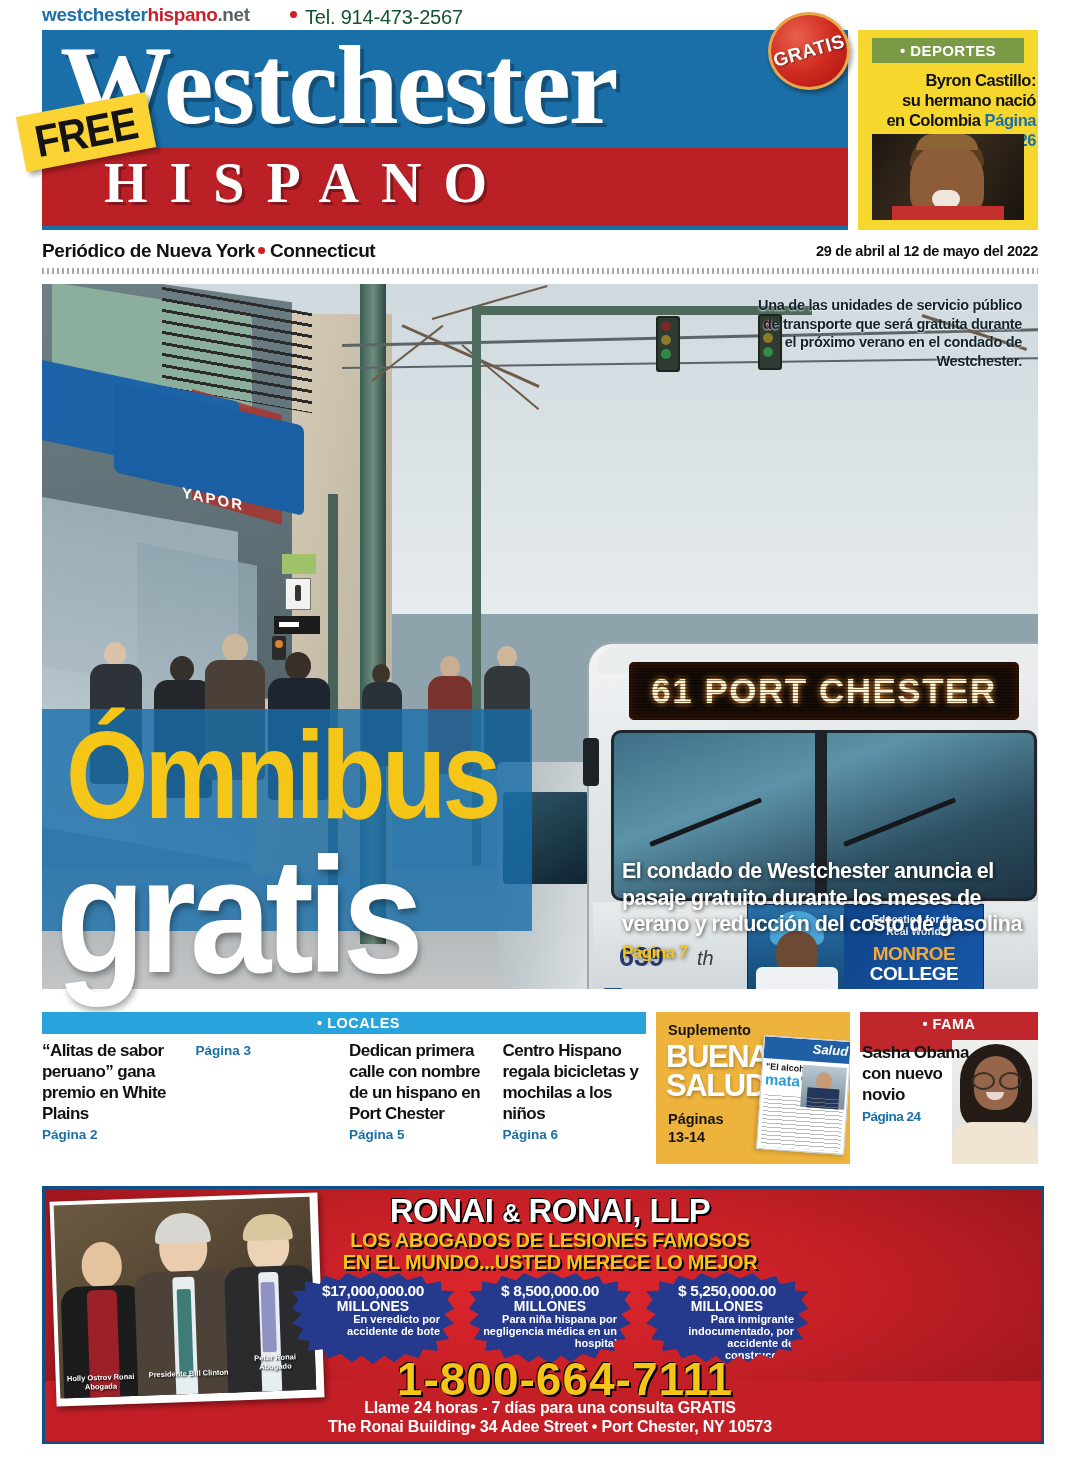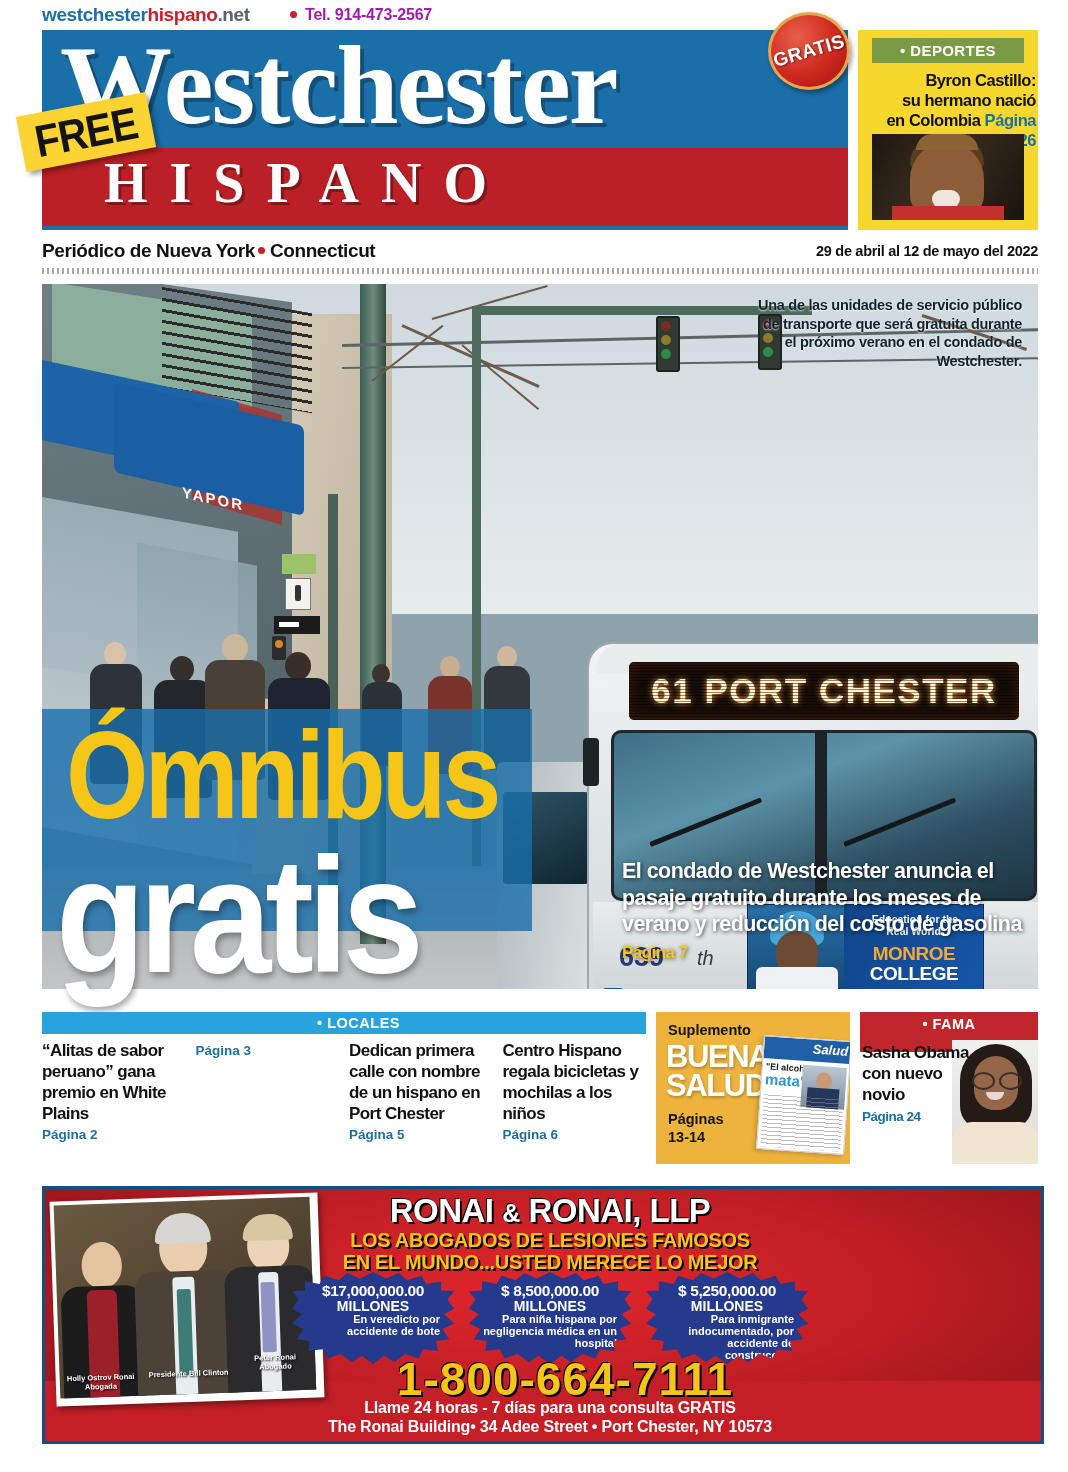--- a/index.html
+++ b/index.html
@@ -6,21 +6,21 @@
   body{width:1068px;height:1472px;font-family:"Liberation Sans",sans-serif;-webkit-font-smoothing:antialiased;overflow:hidden;}
   .page{position:relative;width:1068px;height:1472px;background:#fff;}
 
   
   .topbar{position:absolute;left:0;top:0;width:1068px;height:28px;}
   .site-url{position:absolute;left:42px;top:4px;font-size:19px;font-weight:bold;letter-spacing:-0.4px;}
   .u-west{color:#1d6fa8;}
   .u-hisp{color:#cc1f2a;}
   .u-net{color:#5c6266;}
   .url-dot{position:absolute;left:290px;top:11px;width:7px;height:7px;border-radius:50%;background:#cc1f2a;}
-  .tel{position:absolute;left:305px;top:6px;font-size:16px;font-weight:bold;color:#a21caf;letter-spacing:-0.2px;}
+  .tel{position:absolute;left:305px;top:6px;font-size:20px;font-weight:normal;color:#14532d;letter-spacing:-0.2px;}
 
   
   .masthead{position:absolute;left:42px;top:30px;width:806px;height:200px;background:#1b6fa8;overflow:hidden;}
   .mh-red{position:absolute;left:0;top:118px;width:806px;height:78px;background:#bb2026;}
   .mh-blue-bottom{position:absolute;left:0;top:196px;width:806px;height:8px;background:#1b6fa8;}
   .mh-title{position:absolute;left:18px;top:-4px;width:790px;font-family:"Liberation Serif",serif;font-weight:bold;
     font-size:112px;line-height:118px;color:#fff;letter-spacing:-2px;text-shadow:4px 4px 0 rgba(0,0,0,.28);white-space:nowrap;}
   .mh-sub{position:absolute;left:62px;top:122px;width:740px;font-family:"Liberation Serif",serif;font-weight:bold;
     font-size:56px;line-height:62px;color:#fff;letter-spacing:22px;text-shadow:3px 3px 0 rgba(0,0,0,.30);white-space:nowrap;}
 

